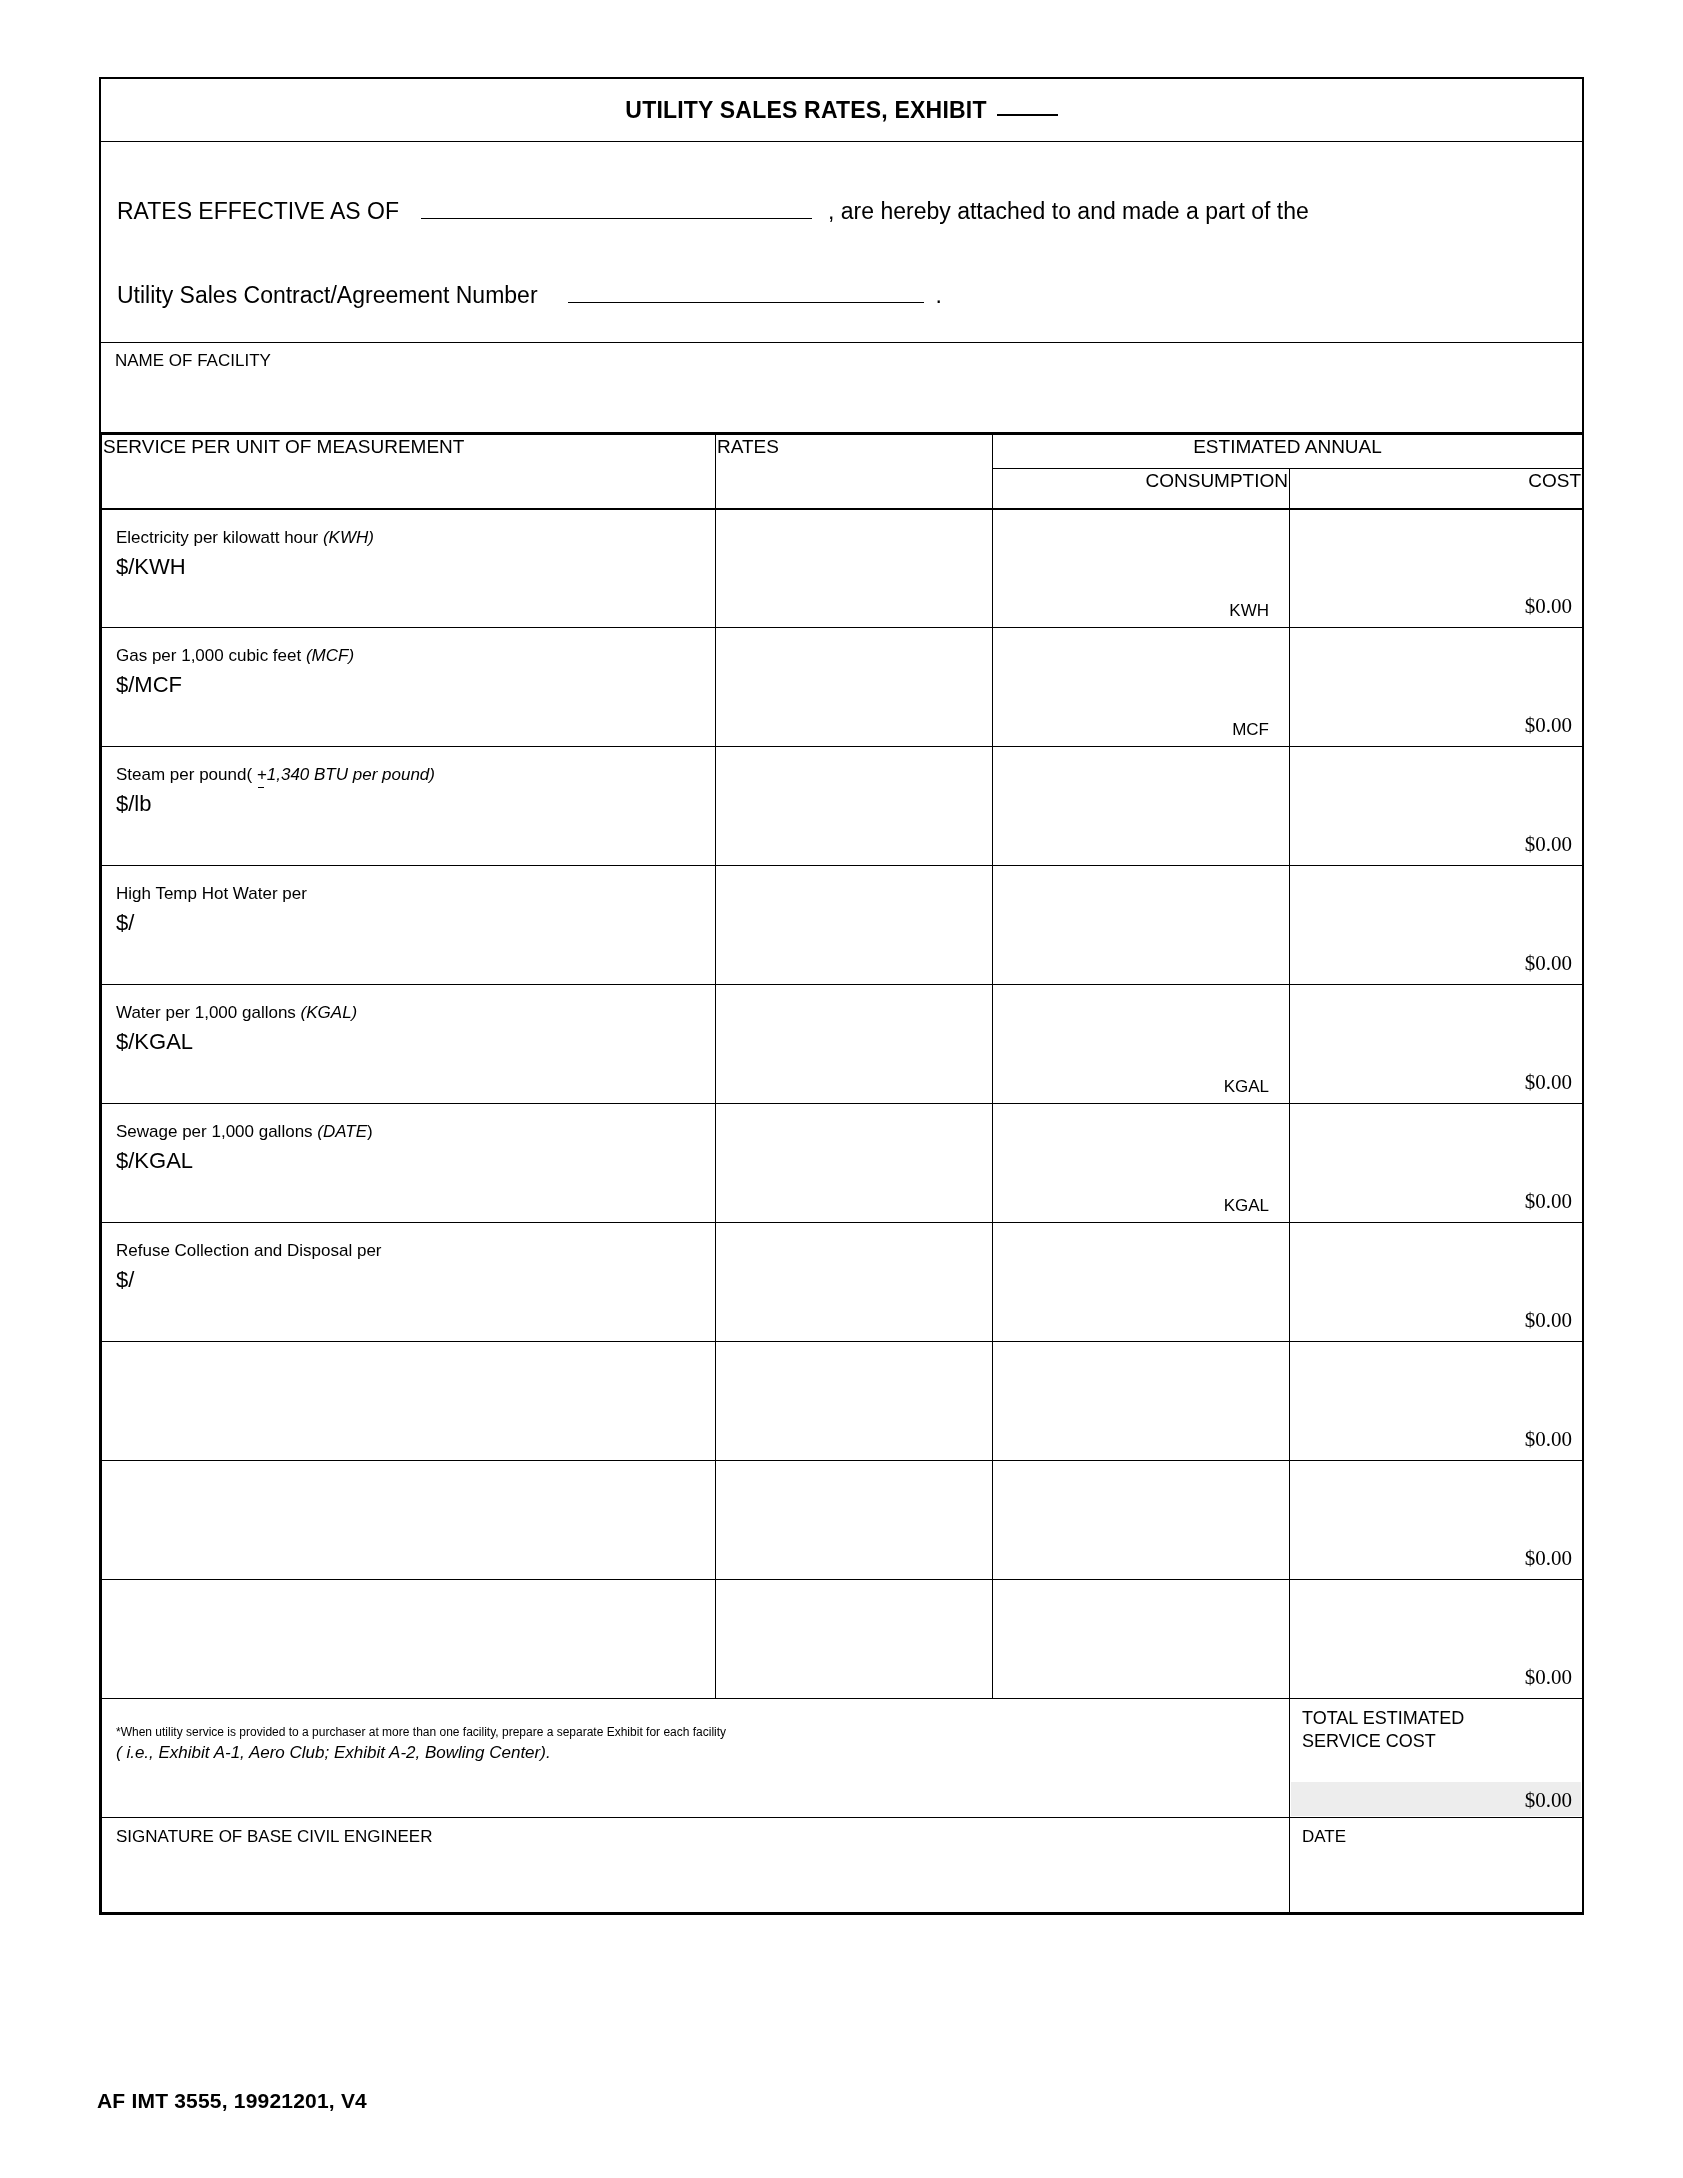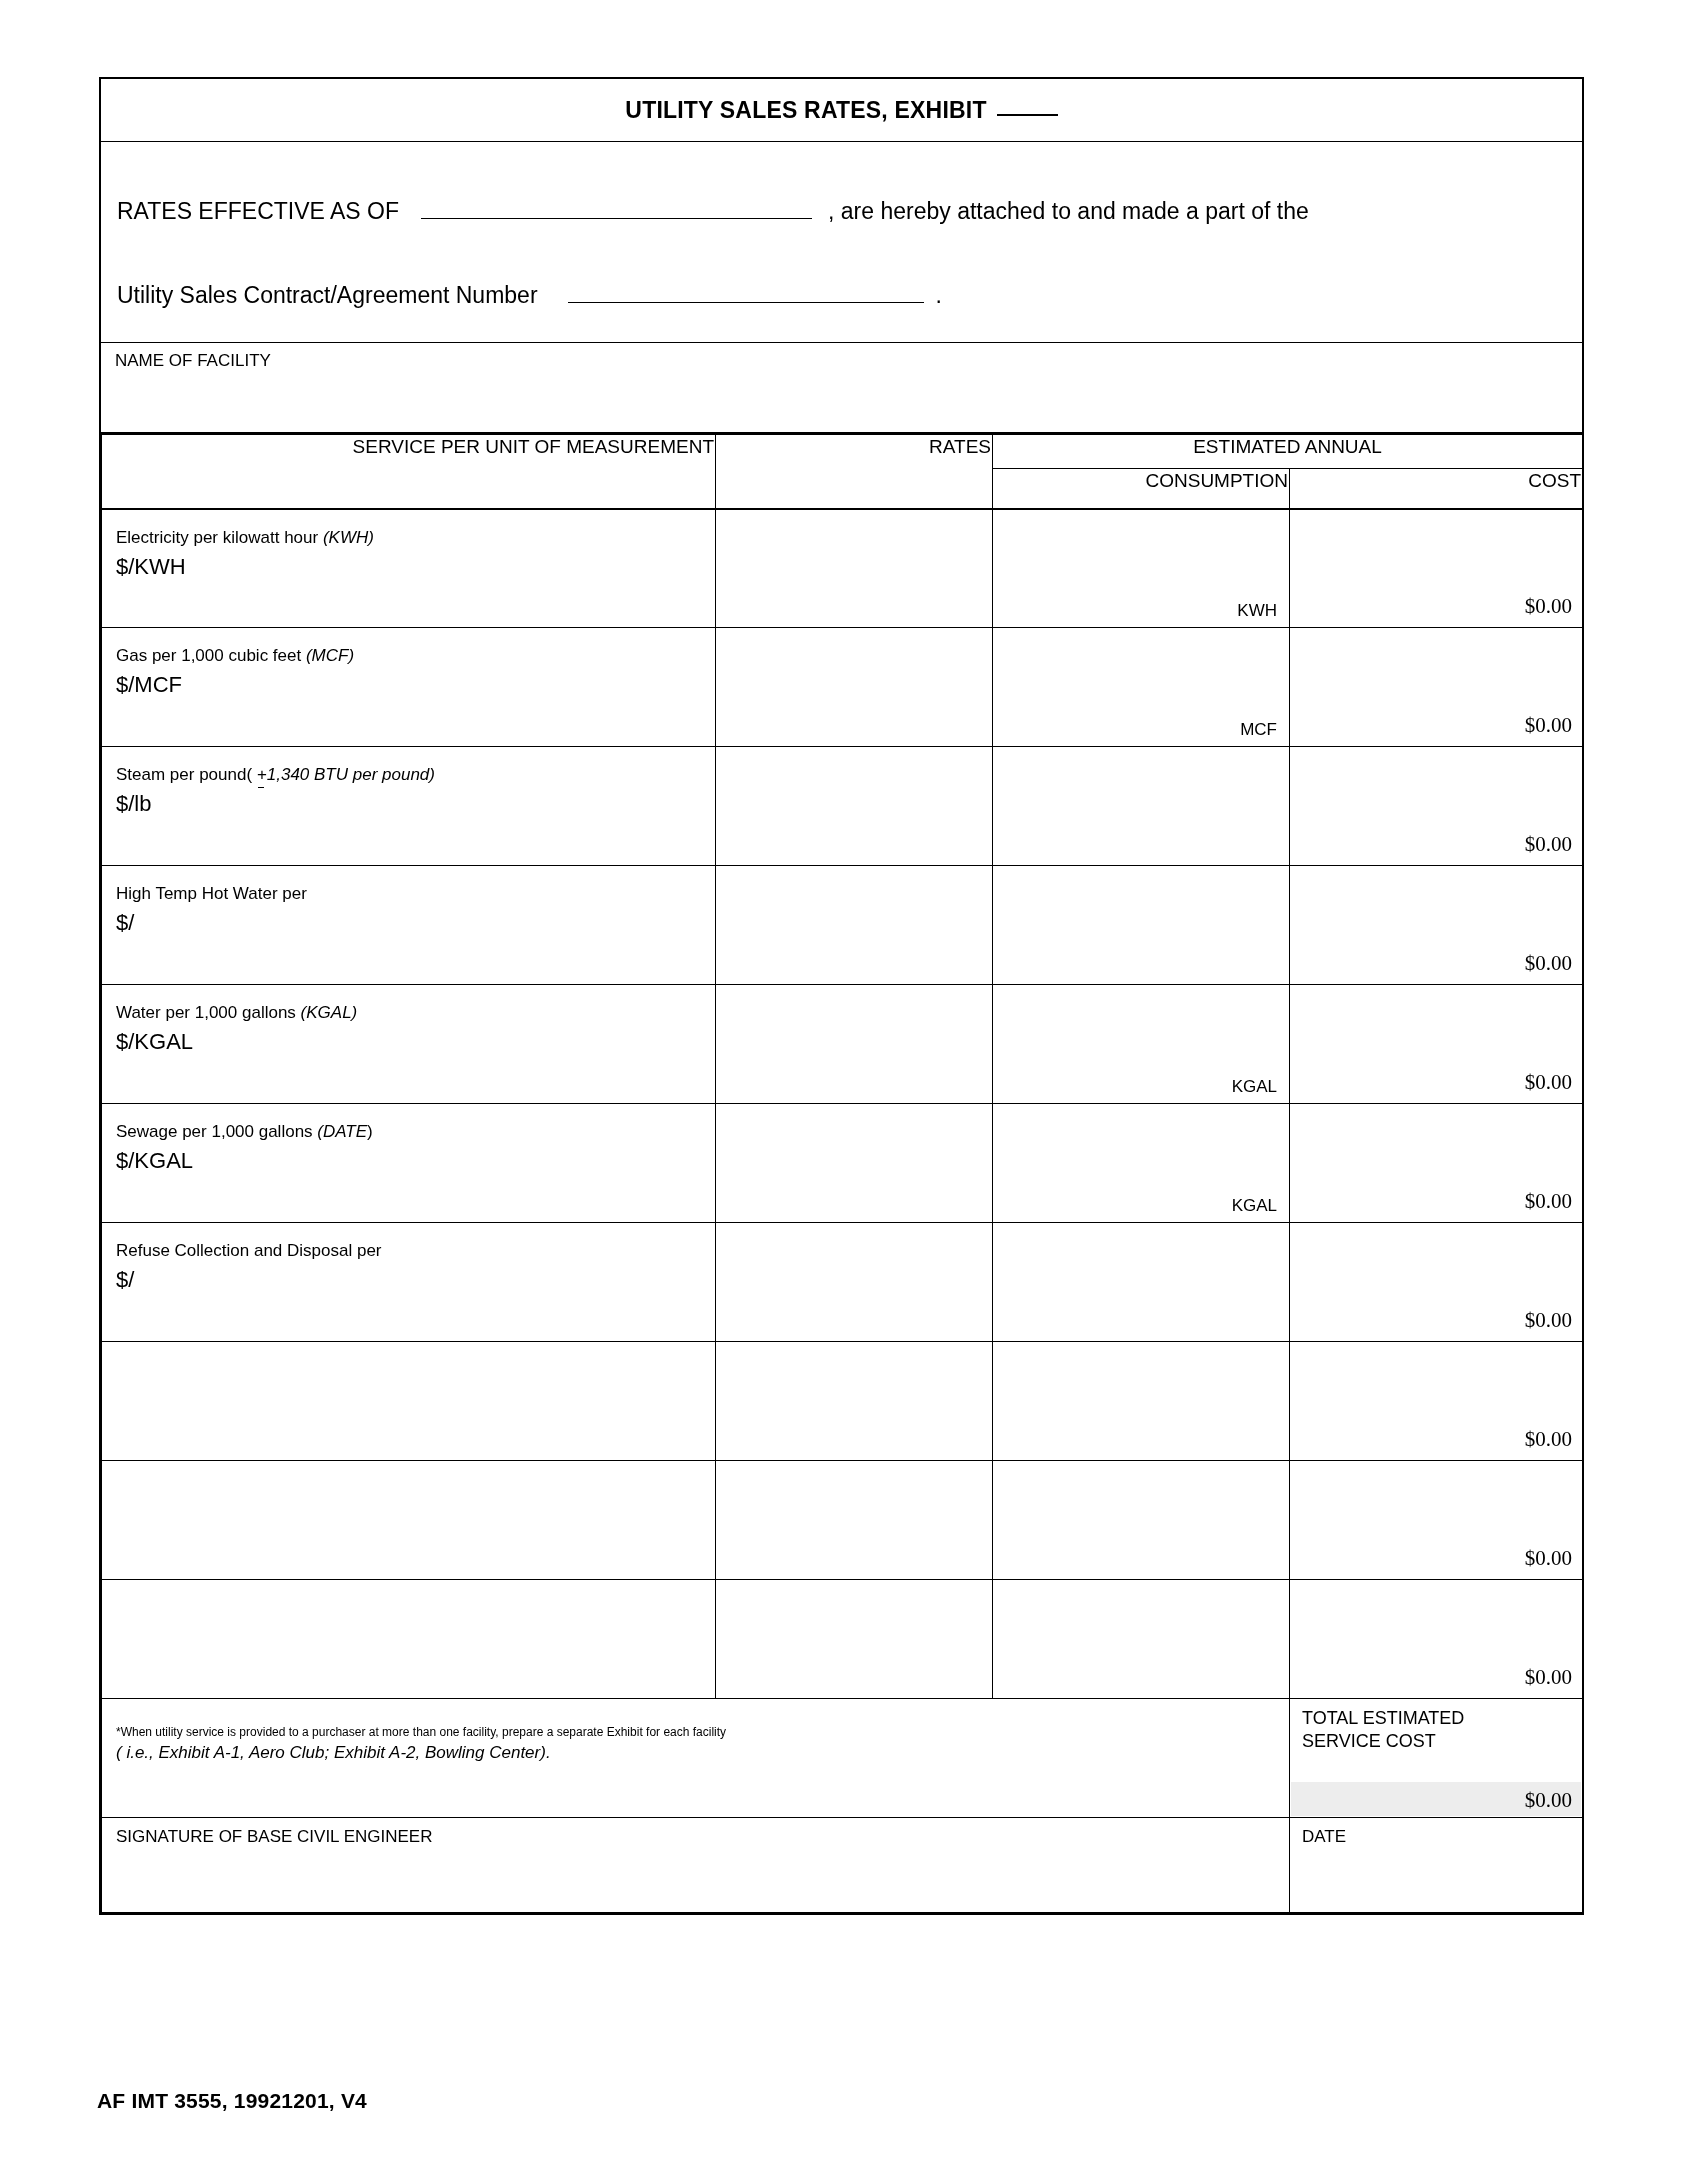--- a/index.html
+++ b/index.html
@@ -101,21 +101,21 @@
     vertical-align: top;
     font-weight: normal;
   }
   col.c-service { width: 614px; }
   col.c-rates   { width: 277px; }
   col.c-cons    { width: 297px; }
   col.c-cost    { width: 293px; }
 
   
   .hdr {
-    text-align: right;
+    text-align: left;
     font-size: 19px;
     height: 73px;
     vertical-align: middle;
     border-bottom: 2px solid #000 !important;
   }
   .hdr-estimated {
     text-align: center;
     font-size: 19px;
     height: 34px;
     vertical-align: middle;
@@ -149,21 +149,21 @@
     right: 3px;
     bottom: -3px;
     border-bottom: 1.5px solid #000;
   }
 
   td.cons-cell {
     position: relative;
   }
   .cons-unit {
     position: absolute;
-    right: 12px;
+    right: 20px;
     bottom: 6px;
     font-size: 17px;
   }
   td.cost-cell {
     position: relative;
   }
   .cost-val {
     position: absolute;
     right: 10px;
     bottom: 8px;

